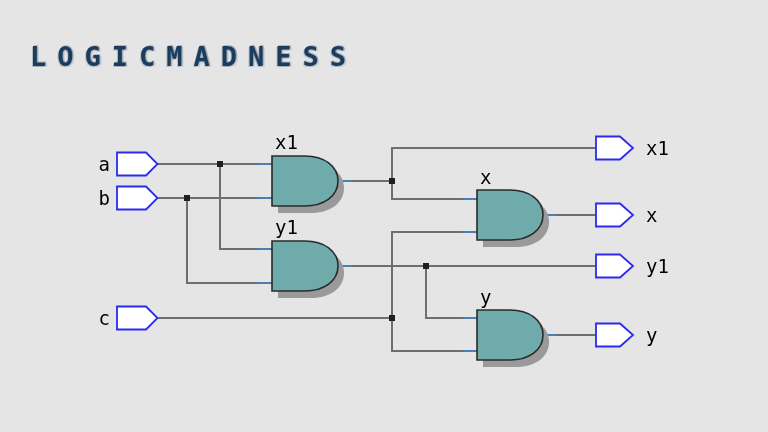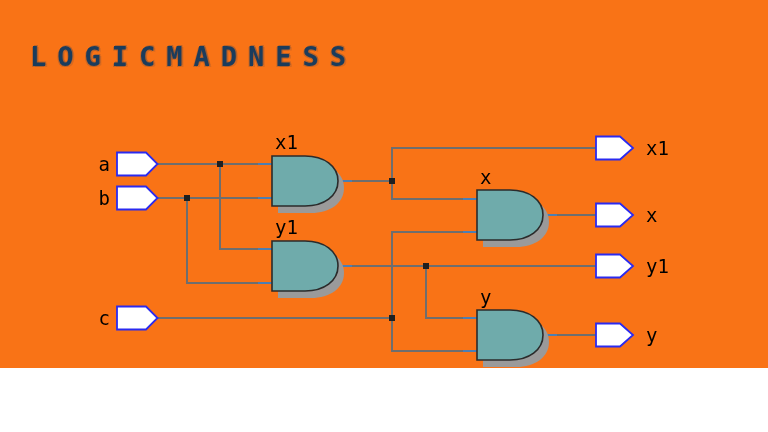--- a/index.html
+++ b/index.html
@@ -7,22 +7,22 @@
     padding: 0;
     background: #ffffff;
     width: 768px;
     height: 432px;
     overflow: hidden;
     font-family: "DejaVu Sans Mono", monospace;
   }
   .stage {
     position: relative;
     width: 768px;
-    height: 368px;
-    background: #f97316;
+    height: 432px;
+    background: #e5e5e5;
   }
   .app-title {
     position: absolute;
     left: 30px;
     top: 41px;
     font-family: "DejaVu Sans Mono", monospace;
     font-weight: bold;
     font-size: 27px;
     letter-spacing: 11px;
     color: #1b3c5c;

